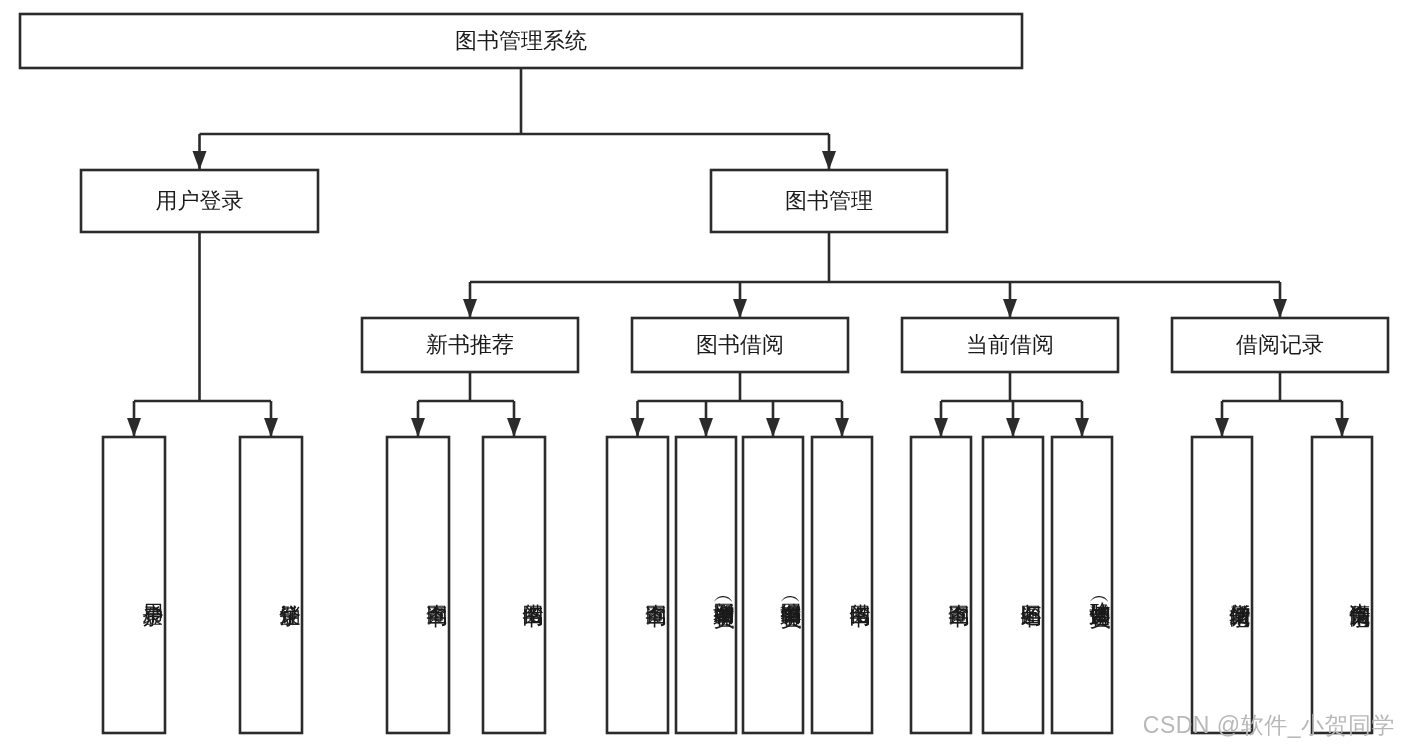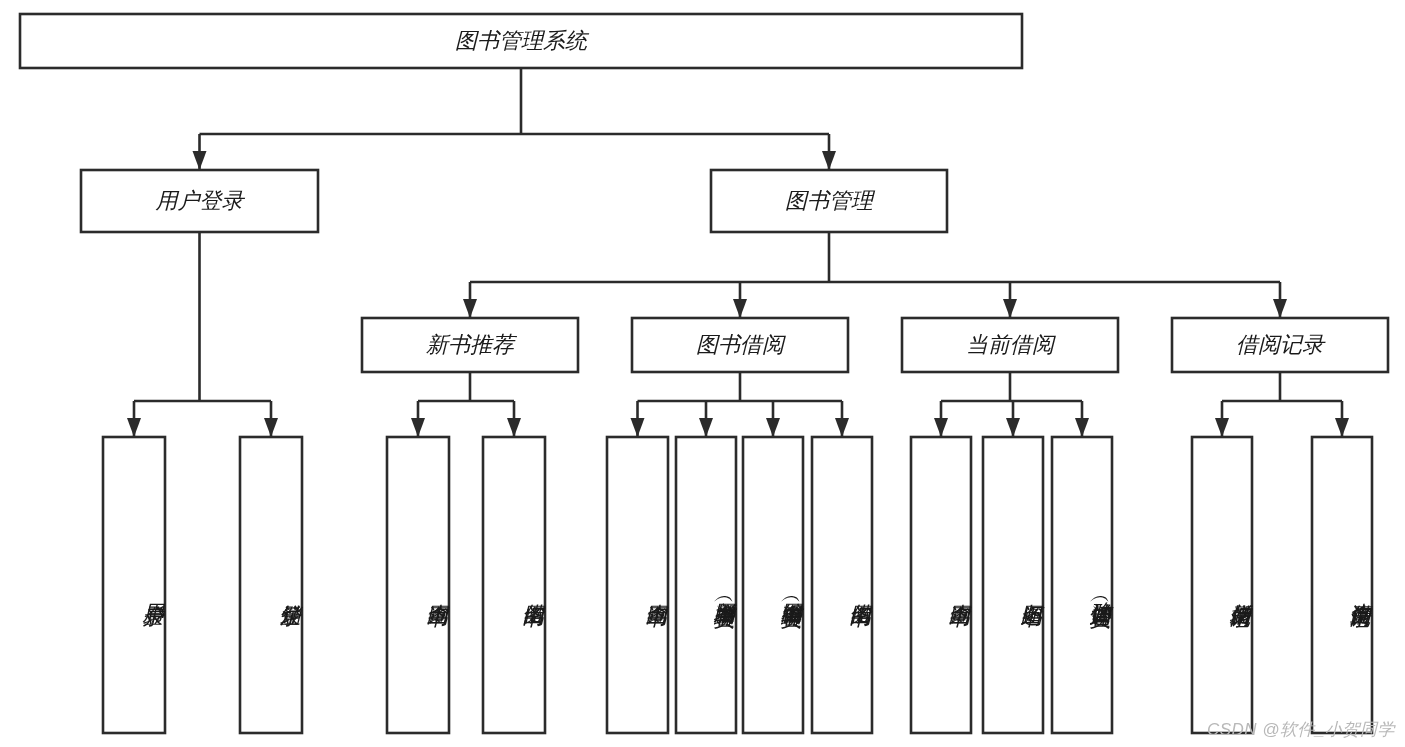--- a/index.html
+++ b/index.html
@@ -11,21 +11,20 @@
     width: 1405px;
     height: 747px;
     font-family: "Liberation Sans", "DejaVu Sans", sans-serif;
     overflow: hidden;
   }
   #diagram-root {
     position: relative;
     width: 1405px;
     height: 747px;
     background: #ffffff;
-    font-style: italic;
   }
   svg#tree-svg {
     position: absolute;
     left: 0;
     top: 0;
     width: 1405px;
     height: 747px;
     display: block;
   }
   .node-box {
@@ -63,21 +62,21 @@
     color: #1a1a1a;
     letter-spacing: 1px;
     white-space: nowrap;
     pointer-events: none;
   }
   .watermark {
     position: absolute;
     right: 10px;
     bottom: 6px;
     font-family: "Liberation Sans", "DejaVu Sans", sans-serif;
-    font-size: 17px;
+    font-size: 23px;
     color: #b8b8b8;
     letter-spacing: 0.5px;
     user-select: none;
   }
 </style>
 </head>
 <body>
 
 <div id="diagram-root">
 

